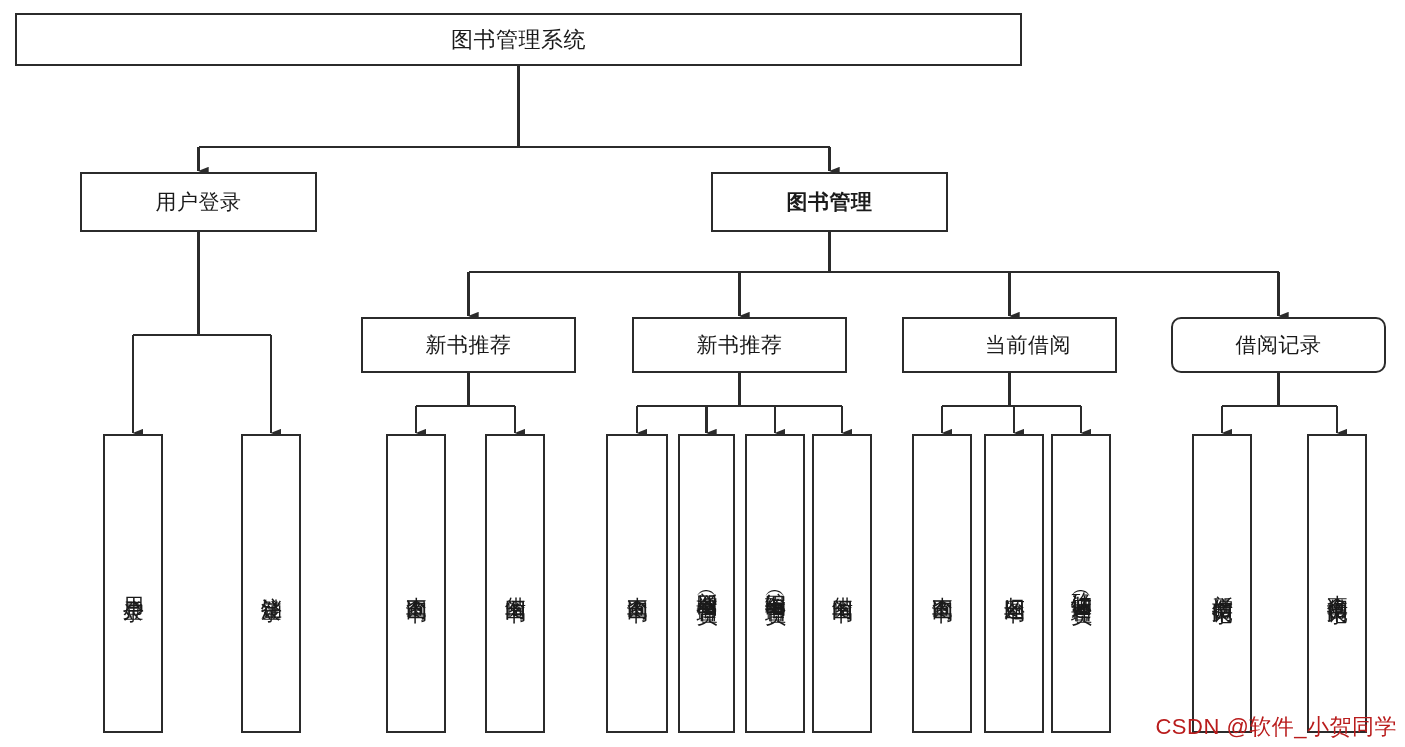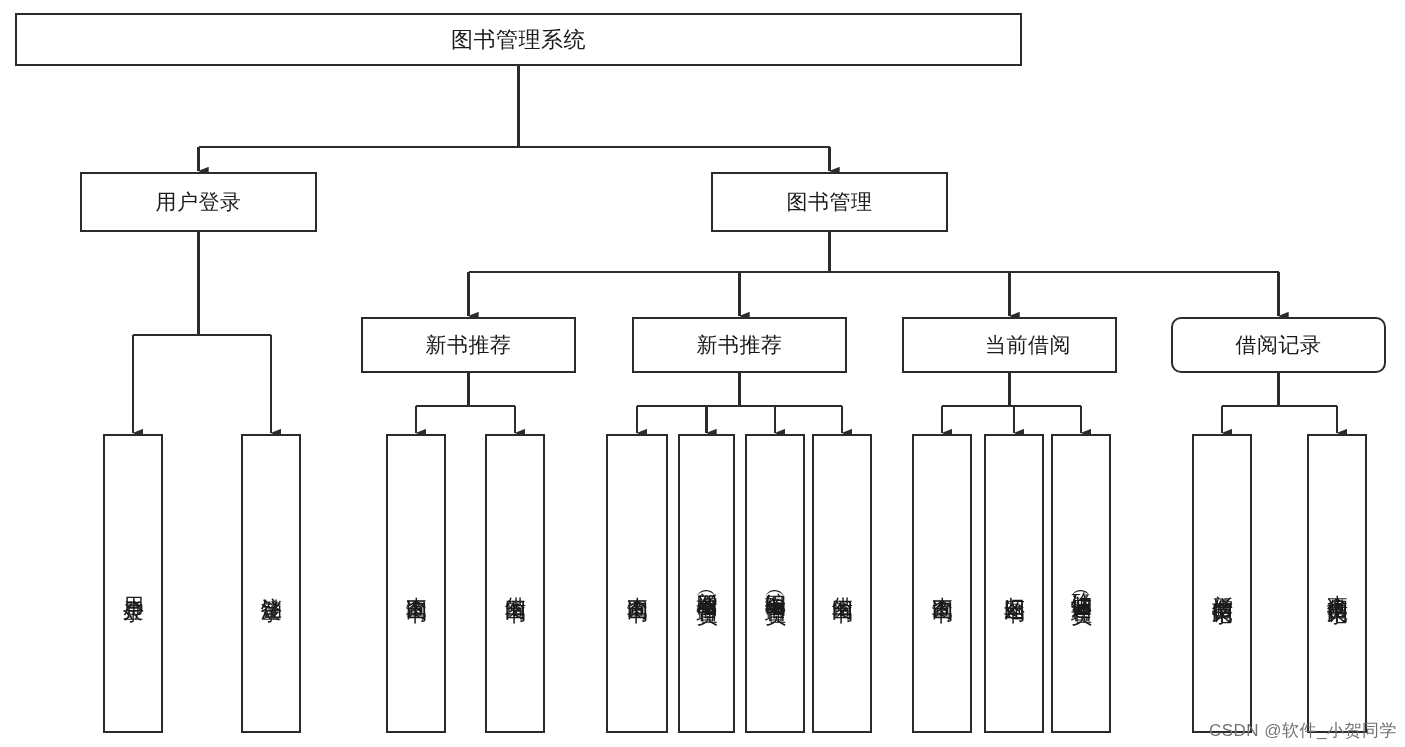--- a/index.html
+++ b/index.html
@@ -59,22 +59,22 @@
     letter-spacing: 2px;
     max-height: 100%;
   }
   .node.root .node-label {
     font-size: 22px;
   }
   #watermark {
     position: absolute;
     right: 8px;
     bottom: 4px;
-    font-size: 17px;
-    color: #737373;
+    font-size: 22px;
+    color: #b91c1c;
     letter-spacing: 0.5px;
     z-index: 3;
     user-select: none;
     white-space: nowrap;
   }
 </style>
 </head>
 <body>
 
 <div id="diagram-root">
@@ -121,21 +121,21 @@
       </g>
   </svg>
 
   <div id="nodes-layer">
       <div class="node horizontal root" style="left: 15px; top: 13px; width: 1007px; height: 53px;">
         <span class="node-label">图书管理系统</span>
       </div>
       <div class="node horizontal" style="left: 80px; top: 172px; width: 237px; height: 60px;">
         <span class="node-label">用户登录</span>
       </div>
-      <div class="node horizontal" style="left: 711px; top: 172px; width: 237px; height: 60px;">
+      <div class="node horizontal" style="left: 711px; top: 172px; width: 237px; height: 60px; font-weight: bold;">
         <span class="node-label">图书管理</span>
       </div>
       <div class="node horizontal" style="left: 361px; top: 317px; width: 215px; height: 56px;">
         <span class="node-label">新书推荐</span>
       </div>
       <div class="node horizontal" style="left: 632px; top: 317px; width: 215px; height: 56px;">
         <span class="node-label">新书推荐</span>
       </div>
       <div class="node horizontal" style="left: 902px; top: 317px; width: 215px; height: 56px; padding-left: 37px;">
         <span class="node-label">当前借阅</span>

